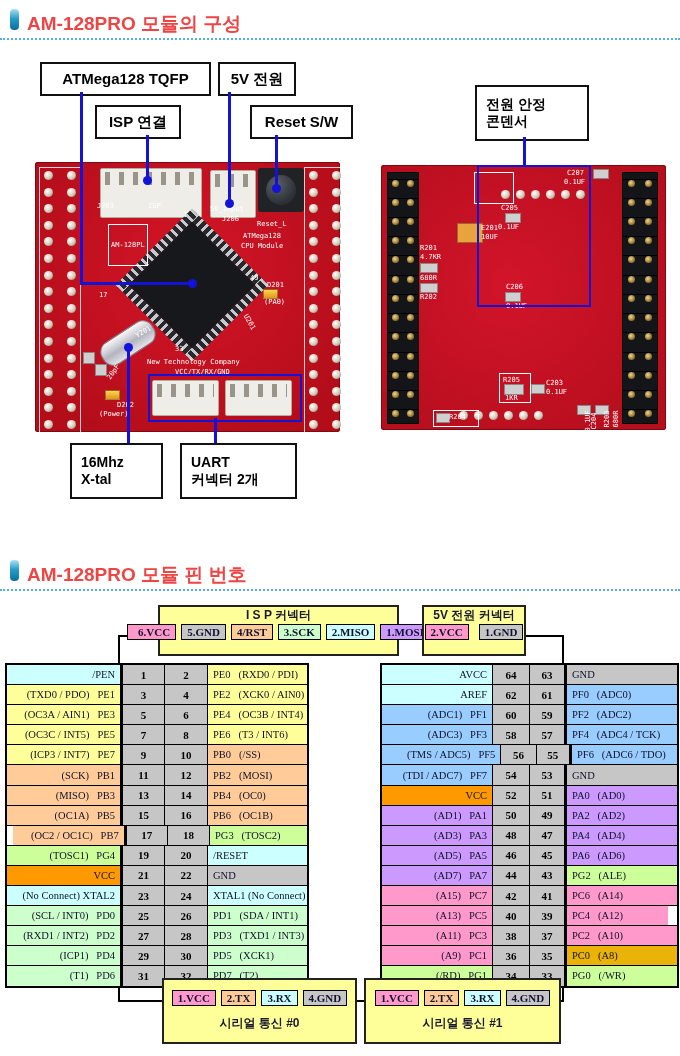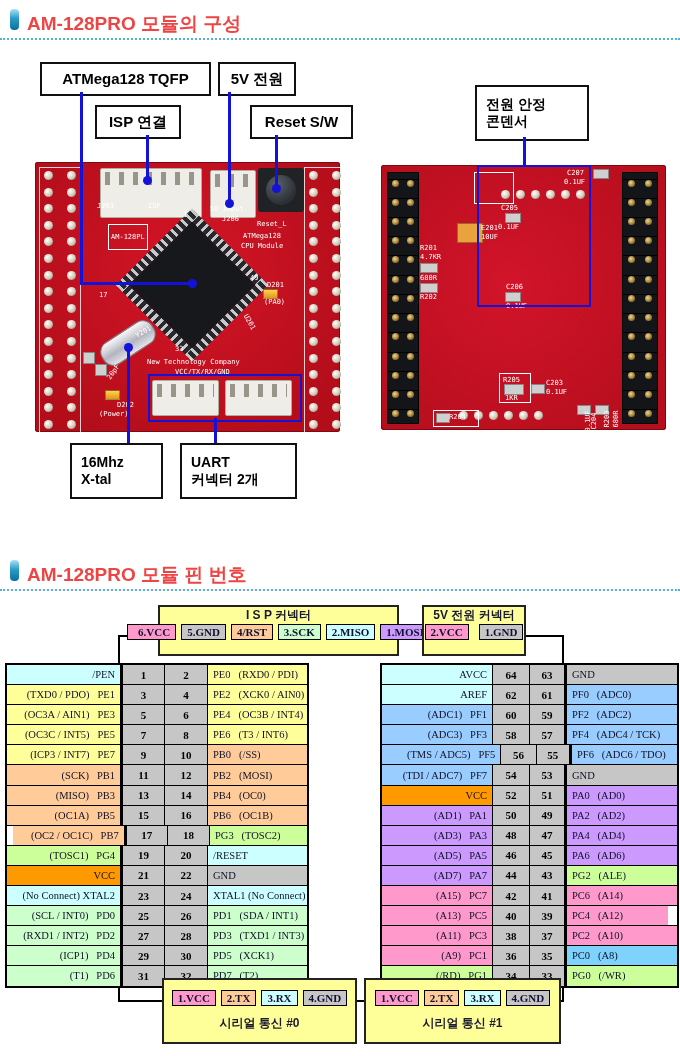--- a/index.html
+++ b/index.html
@@ -44,21 +44,21 @@
   .chipwrap .pt,.chipwrap .pb{position:absolute;left:-9px;right:-9px;height:9px;
     background:repeating-linear-gradient(90deg,#c6c9cd 0 3px,#26282b 3px 7px);}
   .chipwrap .pt{top:-9px}.chipwrap .pb{bottom:-9px}
   .chipwrap .pl,.chipwrap .pr{position:absolute;top:-9px;bottom:-9px;width:9px;
     background:repeating-linear-gradient(0deg,#c6c9cd 0 3px,#26282b 3px 7px);}
   .chipwrap .pl{left:-9px}.chipwrap .pr{right:-9px}
   .crystal{position:absolute;width:58px;height:24px;border-radius:12px;transform:rotate(-33deg);
     background:linear-gradient(180deg,#fafafa,#b4b4bf 55%,#e4e4ea);border:1px solid #83838d;z-index:3;}
   .part{position:absolute;z-index:3;border:1px solid rgba(0,0,0,.35);}
   .ss{position:absolute;color:#fff;font:7px "DejaVu Sans Mono",monospace;white-space:nowrap;z-index:4;}
-  .ss.boxed{border:1px solid #fff;padding:8px 2px;}
+  .ss.boxed{border:1px solid #fff;padding:16px 2px;}
   .ssbox{position:absolute;border:1px solid #fff;z-index:3;}
   
   .frame{position:absolute;border:2px solid #000;z-index:1;}
   .connbox{position:absolute;background:#ffff99;border:2px solid #222;z-index:3;
     display:flex;flex-direction:column;align-items:center;}
   .connbox .cb-title{font-weight:bold;font-size:12px;color:#1a1a2e;line-height:17px;white-space:nowrap;}
   .chiprow{display:flex;justify-content:center;gap:5px;}
   .chip{border:1px solid #000;padding:1px 5px;font:bold 11px "Liberation Serif",serif;color:#101030;white-space:nowrap;}
   .ptable{position:absolute;border:2px solid #000;z-index:2;background:#fff;
     font-family:"Liberation Serif",serif;}
@@ -670,21 +670,21 @@
     <div class="prow">
       <div class="pcell nm-l c0" style="width: 110px; background: rgb(255, 153, 204);">(A11)   PC3</div>
       <div class="pcell num  c1" style="width: 37px; background: rgb(198, 198, 198);">38</div>
       <div class="pcell num  c2" style="width: 35px; background: rgb(198, 198, 198);">37</div>
       <div class="pcell nm-r c3" style="width: 113px; background: rgb(255, 153, 204);">PC2   (A10)</div>
     </div>
     <div class="prow">
       <div class="pcell nm-l c0" style="width: 110px; background: rgb(255, 153, 204); text-align: center;">(A9)   PC1</div>
       <div class="pcell num  c1" style="width: 37px; background: rgb(198, 198, 198);">36</div>
       <div class="pcell num  c2" style="width: 35px; background: rgb(198, 198, 198);">35</div>
-      <div class="pcell nm-r c3" style="width: 113px; background: #7dd3fc;">PC0   (A8)</div>
+      <div class="pcell nm-r c3" style="width: 113px; background: #eab308;">PC0   (A8)</div>
     </div>
     <div class="prow">
       <div class="pcell nm-l c0" style="width: 110px; background: rgb(204, 255, 153);">(/RD)   PG1</div>
       <div class="pcell num  c1" style="width: 37px; background: rgb(198, 198, 198);">34</div>
       <div class="pcell num  c2" style="width: 35px; background: rgb(198, 198, 198);">33</div>
       <div class="pcell nm-r c3" style="width: 113px; background: rgb(204, 255, 153);">PG0   (/WR)</div>
     </div>
   </div>
 
 <div class="connbox" style="left:162px;top:978px;width:191px;height:62px;justify-content:space-evenly;">

